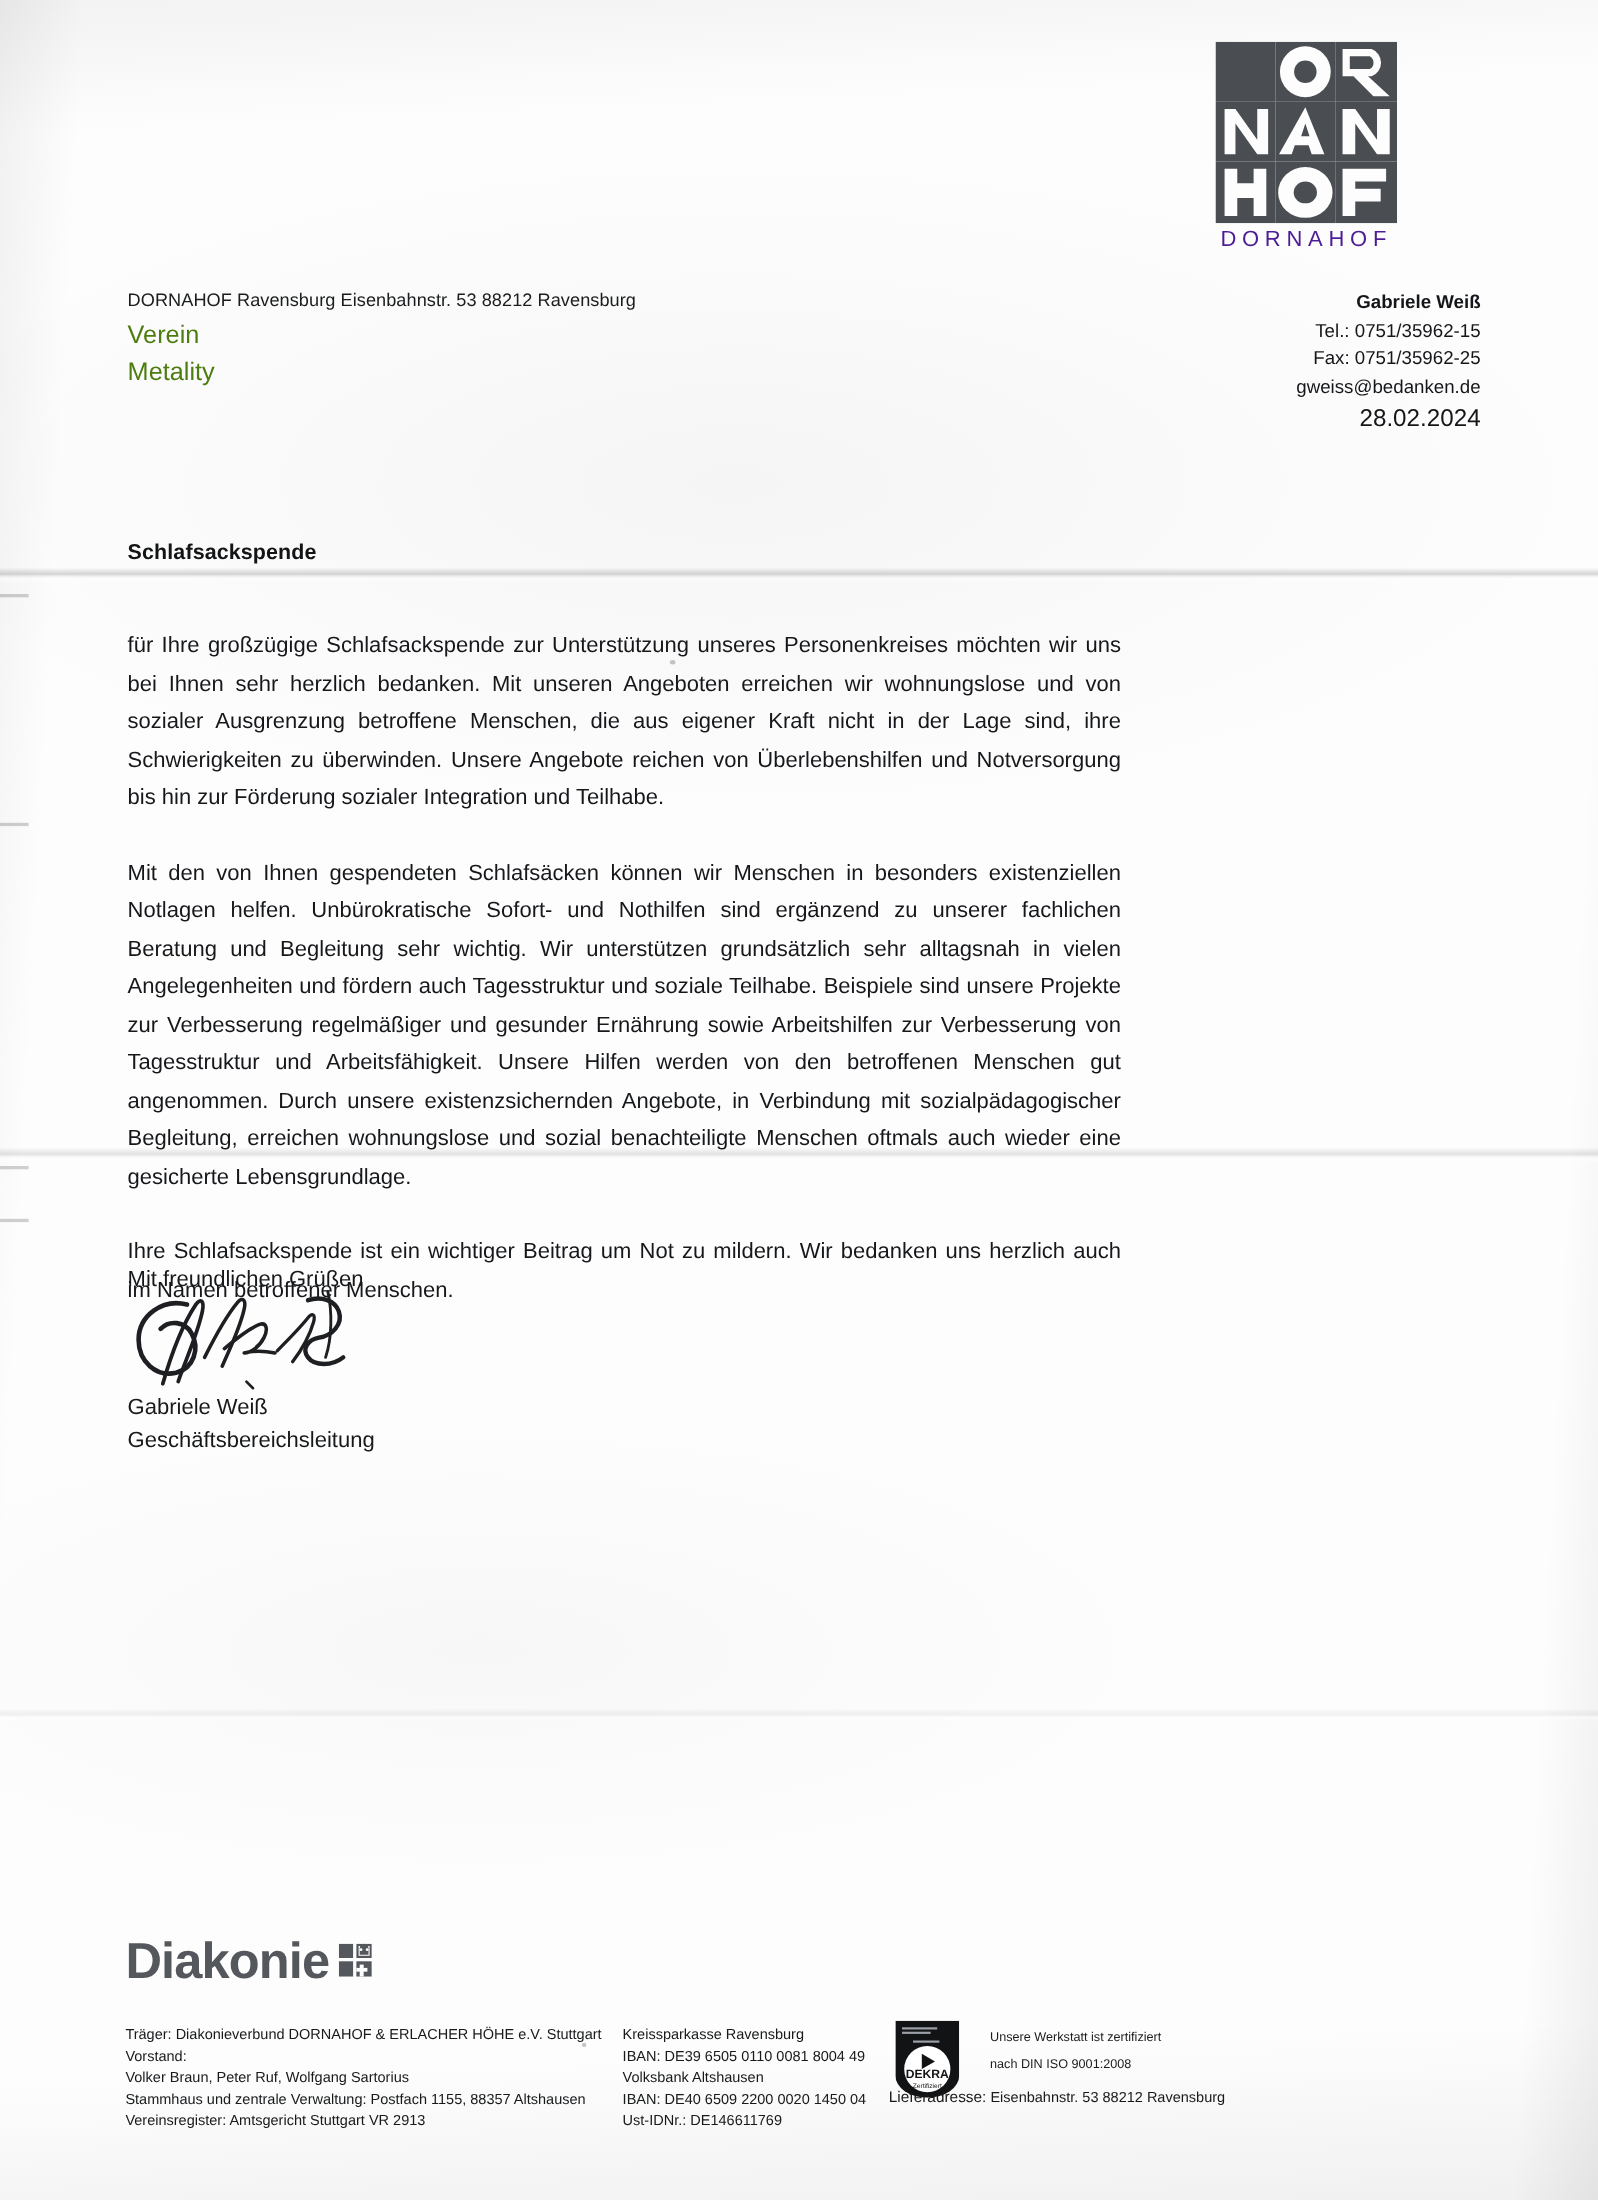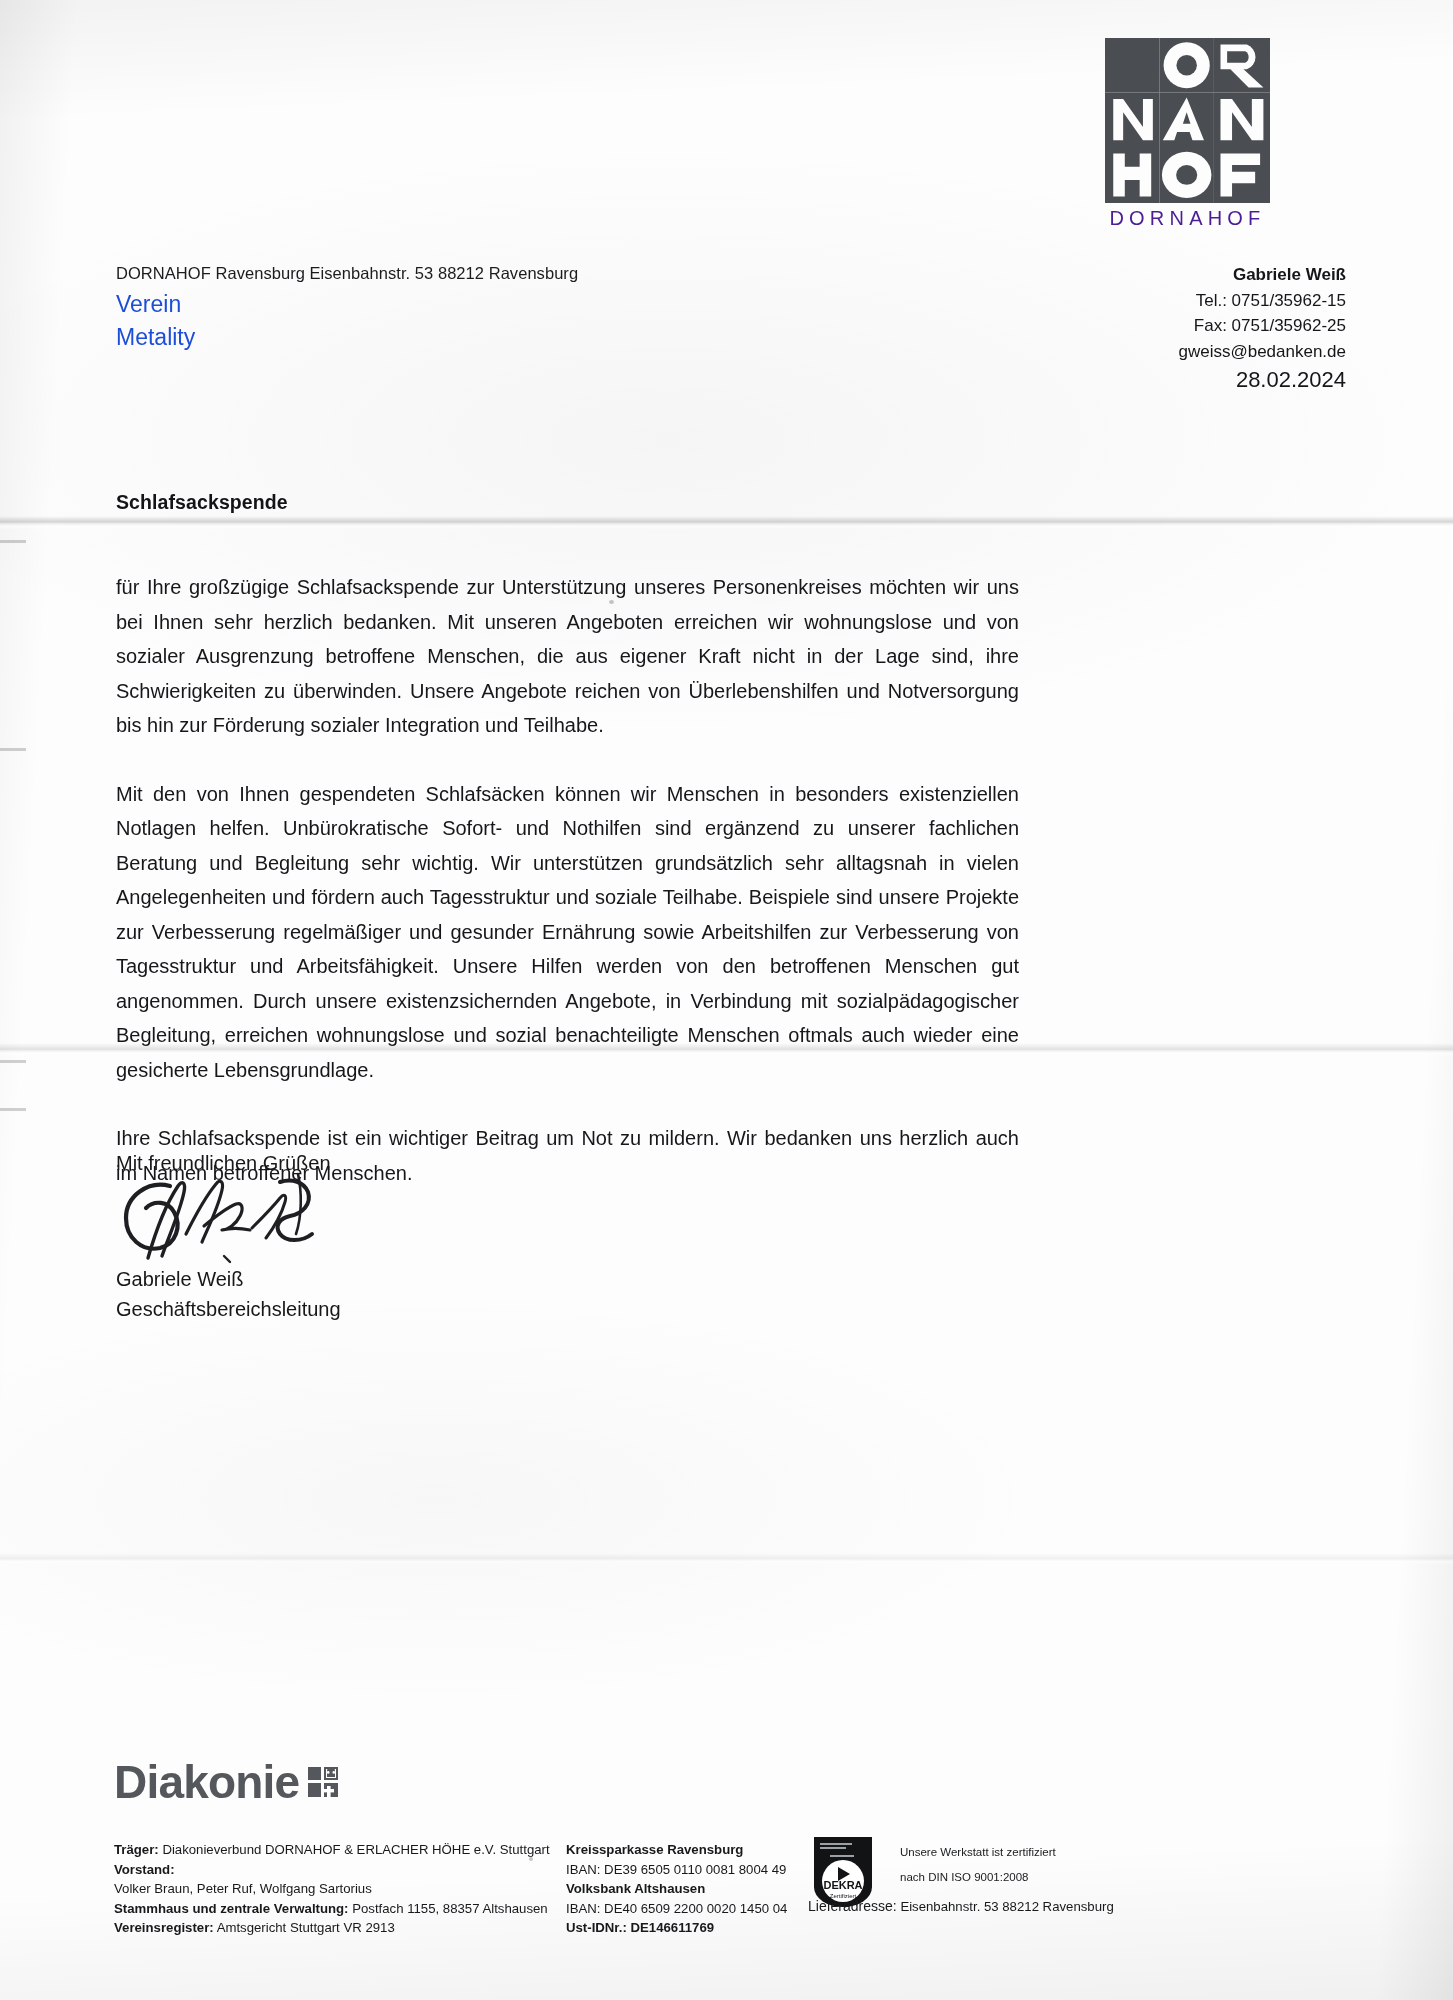--- a/index.html
+++ b/index.html
@@ -51,21 +51,21 @@
     text-align:center;
     font-family:"Liberation Sans","DejaVu Sans",sans-serif;
   }
 
   
   #sender-line {
     position:absolute; left:116px; top:264px;
     font-size:16.5px; color:#1a1c1e; letter-spacing:0.05px;
   }
   #recipient { position:absolute; left:116px; top:288px; }
-  #recipient .rline { font-size:23px; line-height:33px; color:#1d4ed8; }
+  #recipient .rline { font-size:23px; line-height:33px; color:#4d7c0f; }
 
   #contact { position:absolute; right:107px; top:262px; text-align:right; }
   #contact .cline { font-size:17px; line-height:25.5px; color:#141619; }
   #contact .cname { font-weight:bold; }
 
   #date { position:absolute; right:107px; top:367px; font-size:22px; color:#141619; }
 
   
   #subject {
     position:absolute; left:116px; top:491px;
@@ -92,21 +92,21 @@
   
   #footer { position:absolute; left:0; top:1755px; width:100%; }
   #diakonie { position:absolute; left:114px; top:0px; display:flex; align-items:center; }
   #diakonie .dk-word {
     font-size:46px; font-weight:bold; letter-spacing:-0.8px;
     color:#54585c; font-family:"Liberation Sans","DejaVu Sans",sans-serif;
   }
   #diakonie .dk-mark { margin-left:9px; }
 
   .fcol { position:absolute; font-size:13.2px; line-height:19.5px; color:#17191b; }
-  .fcol b { font-weight:bold;text-align:center; }
+  .fcol b { font-weight:normal;text-align:center; }
   #fcol-left { left:114px; top:85px; }
   #fcol-mid  { left:566px; top:85px; }
 
   #dekra { position:absolute; left:814px; top:82px; }
   #cert-text { position:absolute; left:900px; top:85px; font-size:11.5px; line-height:25px; color:#1a1c1e; }
   #liefer { position:absolute; left:808px; top:143px; font-size:13.2px; color:#17191b; }
   #liefer b { font-weight:normal; font-size:14px; }
 
   .speck { position:absolute; background:rgba(0,0,0,0.22); border-radius:50%; }
 </style>

